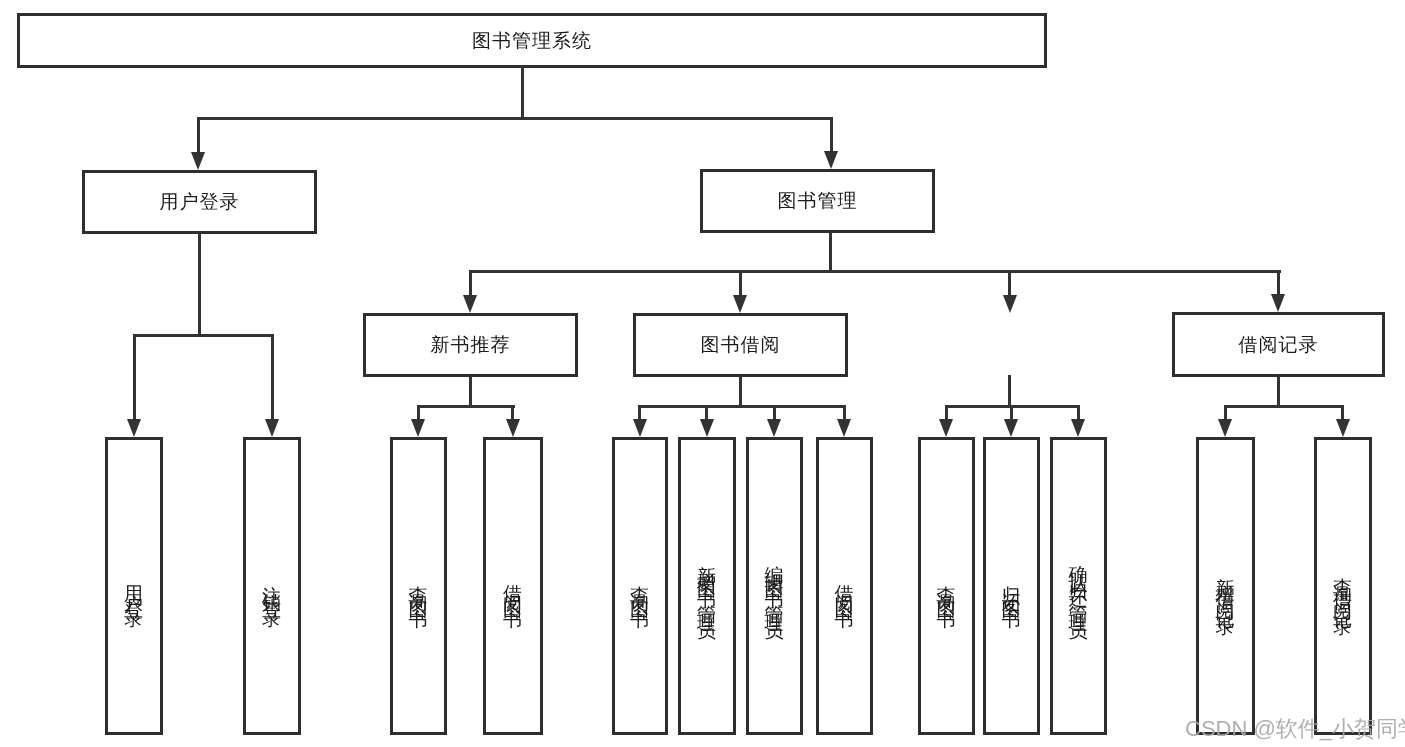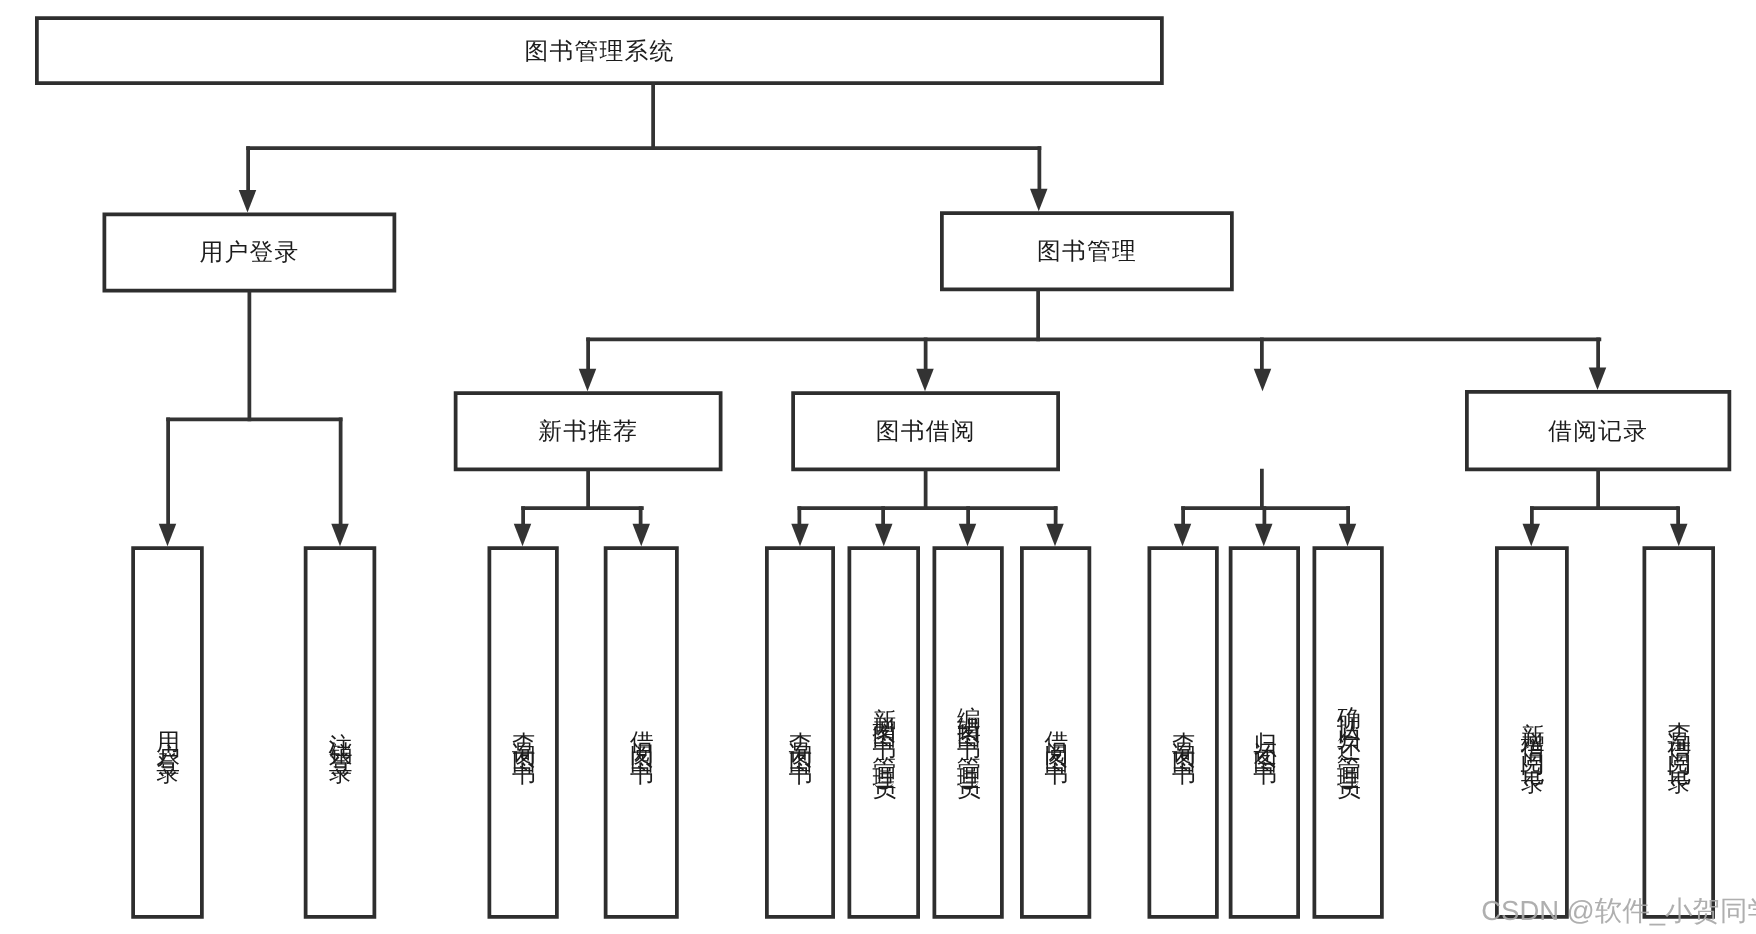--- a/index.html
+++ b/index.html
@@ -30,28 +30,28 @@
   .watermark{
     position:absolute;left:1185px;top:714px;z-index:6;
     font-size:22px;color:rgba(168,168,168,0.92);white-space:nowrap;
   }
 </style>
 </head>
 <body>
 
 <div class="canvas">
 
-  <div class="node" style="left:28px;top:13px;width:903px;height:55px;text-align:center;">
+  <div class="node" style="left:17px;top:13px;width:1030px;height:55px;text-align:center;">
     <span>图书管理系统</span>
   </div>
 
   <div class="node" style="left:82px;top:170px;width:235px;height:64px;">
     <span>用户登录</span>
   </div>
-  <div class="node" style="left:752px;top:169px;width:235px;height:64px;">
+  <div class="node" style="left:700px;top:169px;width:235px;height:64px;">
     <span>图书管理</span>
   </div>
 
   <div class="node" style="left:633px;top:313px;width:215px;height:64px;">
     <span>图书借阅</span>
   </div>
   <div class="node" style="left:363px;top:313px;width:215px;height:64px;">
     <span>新书推荐</span>
   </div>
   <div class="node" style="left:1172px;top:312px;width:213px;height:65px;">

